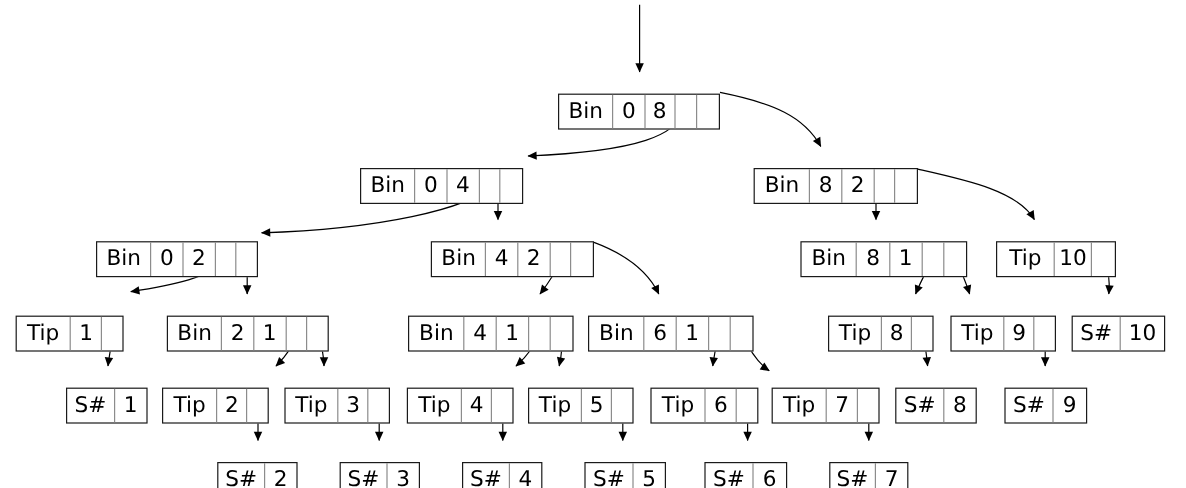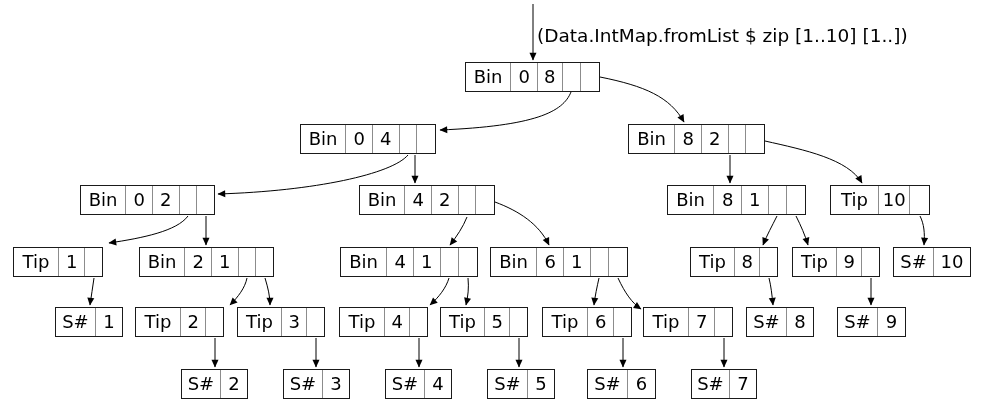--- a/index.html
+++ b/index.html
@@ -1,20 +1,20 @@
 <!DOCTYPE html>
 <html><head>
 <meta charset="utf-8">
 <style>
   html,body{margin:0;padding:0;background:#ffffff;}
   body{width:988px;height:407px;position:relative;overflow:hidden;
        font-family:"DejaVu Sans","Liberation Sans",sans-serif;color:#000;}
   #canvas{position:absolute;left:0;top:0;width:988px;height:407px;}
   #edges{position:absolute;left:0;top:0;width:988px;height:407px;z-index:1;}
-  #nodes{position:absolute;left:0;top:0;width:988px;height:382px;z-index:2;}
+  #nodes{position:absolute;left:0;top:16px;width:988px;height:382px;z-index:2;}
   .edge{fill:none;stroke:#000;stroke-width:1;}
   .node{position:absolute;box-sizing:border-box;height:30px;background:#fff;
         border:1px solid #1a1a1a;display:flex;align-items:stretch;}
   .cell{box-sizing:border-box;display:flex;align-items:center;justify-content:center;
         font-size:18px;line-height:28px;white-space:nowrap;overflow:hidden;}
   .cell + .cell{border-left:1px solid #8c8c8c;}
   #caption{position:absolute;left:537px;top:25px;font-size:18.5px;z-index:2;
            white-space:nowrap;}
 </style>
 </head>
@@ -205,14 +205,13 @@
       </div>
       <div class="node" style="left: 587px; top: 369px; width: 69px; height: 30px;">
         <span class="cell" style="width: 40px; flex: 1 1 40px;">S#</span>
         <span class="cell" style="width: 29px; flex: 1 1 29px;">6</span>
       </div>
       <div class="node" style="left: 691px; top: 369px; width: 66px; height: 30px;">
         <span class="cell" style="width: 38px; flex: 1 1 38px;">S#</span>
         <span class="cell" style="width: 28px; flex: 1 1 28px;">7</span>
       </div>
     </div>
-  <div id="caption">(Data.IntMap.fromList $ zip [1..10] [1..])</div>
 </div>
 
 </body></html>

